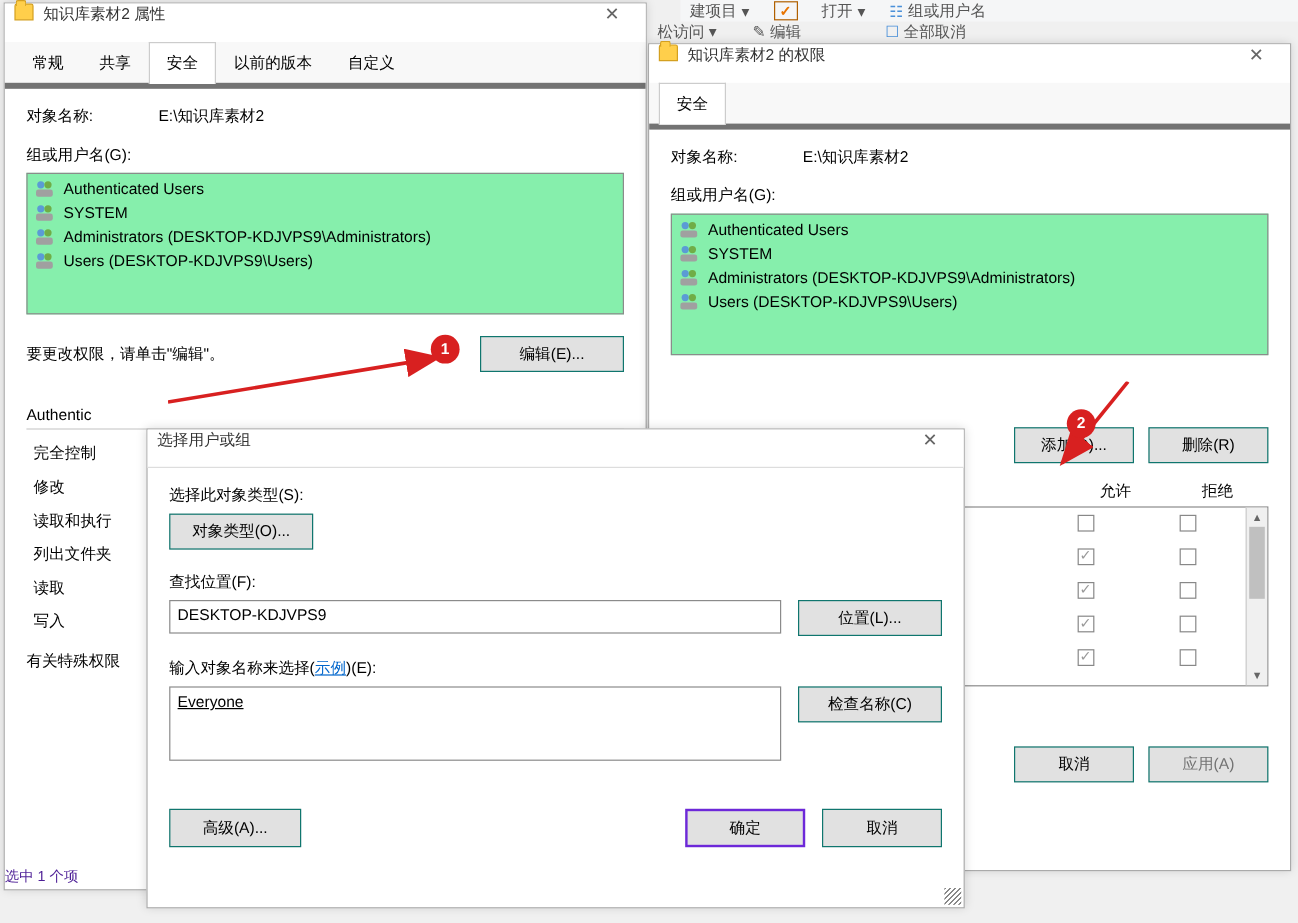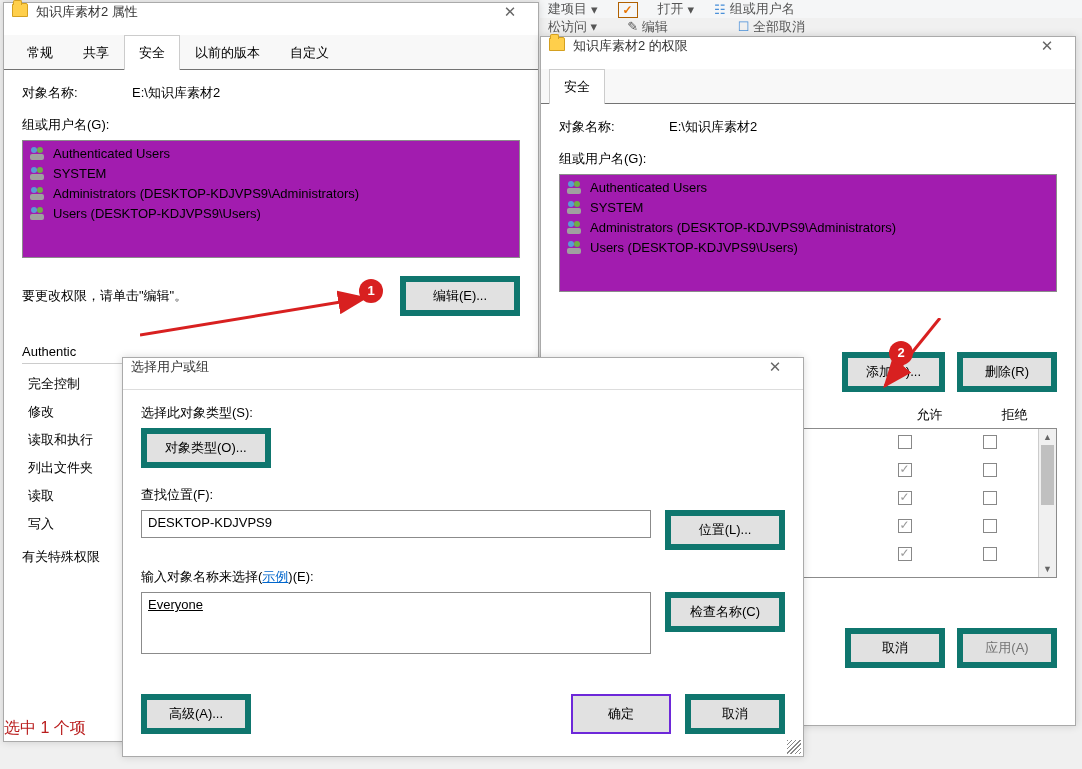--- a/index.html
+++ b/index.html
@@ -5,35 +5,35 @@
 * { box-sizing: border-box; margin: 0; padding: 0; font-family: "Microsoft YaHei", "Segoe UI", sans-serif; font-size: 13px; }
 body { background: #f0f0f0; width: 1082px; height: 769px; position: relative; overflow: hidden; }
 
 .window { position: absolute; background: #fff; border: 1px solid #aaa; box-shadow: 0 0 8px rgba(0,0,0,0.15); }
 .titlebar { height: 32px; display: flex; align-items: flex-start; padding: 0 8px; background: #fff; }
 .titlebar .folder-icon { width: 16px; height: 14px; background: #ffcf4b; border: 1px solid #d4a020; margin-right: 8px; border-radius: 2px 2px 0 0; position: relative; }
 .titlebar .folder-icon::before { content: ''; position: absolute; top: -4px; left: 0; width: 7px; height: 4px; background: #ffcf4b; border: 1px solid #d4a020; border-bottom: none; border-radius: 2px 2px 0 0; }
 .titlebar .title { flex: 1; color: #333; }
 .titlebar .close { width: 40px; text-align: center; font-size: 15px; color: #666; cursor: pointer; }
 
-.tabs { display: flex; padding: 0 8px; border-bottom: 1px solid #737373; background: #f8f8f8; }
+.tabs { display: flex; padding: 0 8px; border-bottom: 5px solid #737373; background: #f8f8f8; }
 .tab { padding: 8px 14px; cursor: pointer; border: 1px solid transparent; border-bottom: none; margin-bottom: -1px; }
 .tab.active { background: #fff; border-color: #ccc; }
 
 .content { padding: 14px 18px; }
 .label-row { display: flex; align-items: flex-end; margin-bottom: 14px; }
 .label-row .lbl { width: 110px; }
 .label-row .val { flex: 1; }
 
-.listbox { border: 1px solid #8b8b8b; background: #a21caf; padding: 2px; }
+.listbox { border: 1px solid #8b8b8b; background: #86efac; padding: 2px; }
 .listitem { display: flex; align-items: center; padding: 2px 4px; cursor: default; }
 .listitem .usericon { width: 18px; height: 16px; margin-right: 6px; display: inline-block; }
 .listitem .usericon svg { width: 18px; height: 16px; }
 
-.btn { background: #e1e1e1; border: 6px solid #0f766e; padding: 5px 18px; cursor: pointer; min-width: 90px; text-align: center; }
+.btn { background: #e1e1e1; border: 1px solid #0f766e; padding: 5px 18px; cursor: pointer; min-width: 90px; text-align: center; }
 
 .perm-header { display: flex; margin-top: 14px; }
 .perm-header .phname { flex: 1; }
 .perm-header .phcol { width: 85px; text-align: center; }
 .perm-body { border: 1px solid #8b8b8b; background: #fff; display: flex; }
 .perm-rows { flex: 1; }
 .perm-row { display: flex; align-items: center; height: 28px; padding: 0 6px; }
 .perm-row .pname { flex: 1; }
 .perm-row .pcb { width: 85px; text-align: center; }
 .cb { width: 14px; height: 14px; border: 1px solid #888; background: #fff; display: inline-block; position: relative; }
@@ -44,25 +44,25 @@
 .scrollbar .arr.up { top: 0; }
 .scrollbar .arr.down { bottom: 0; }
 
 .input-line { border: 1px solid #8b8b8b; background: #fff; padding: 4px 6px; height: 28px; }
 .textarea-box { border: 1px solid #8b8b8b; background: #fff; padding: 4px 6px; }
 
 .redbox { position: absolute; border: 3px solid #d82020; pointer-events: none; }
 .redcircle { position: absolute; width: 24px; height: 24px; border-radius: 50%; background: #d82020; color: #fff; text-align: center; line-height: 24px; font-weight: bold; font-size: 13px; pointer-events: none; }
 .redarrow { position: absolute; pointer-events: none; }
 
-.ribbon-frag { position: absolute; top: 0; left: 540px; right: 0; height: 18px; background: #f5f6f7; display: flex; gap: 20px; padding-left: 8px; color: #555; font-size: 12px; overflow: hidden; align-items: flex-end; }
+.ribbon-frag { position: absolute; top: 0; left: 567px; right: 0; height: 18px; background: #f5f6f7; display: flex; gap: 20px; padding-left: 8px; color: #555; font-size: 12px; overflow: hidden; }
 .ribbon-item { display: flex; align-items: center; gap: 4px; }
 .ribbon-check { width: 20px; height: 16px; background: #f5f6f7; border: 1px solid #b06000; display: inline-flex; align-items: center; justify-content: center; color: #e87400; font-weight: bold; font-size: 12px; }
 
-.footer-frag { position: absolute; left: 4px; bottom: 30px; font-size: 16px; color: #b91c1c; text-align: center; }
+.footer-frag { position: absolute; left: 4px; bottom: 30px; font-size: 12px; color: #4c1d95; text-align: center; }
 
 .link { color: #0066cc; text-decoration: underline; cursor: pointer; }
 </style>
 </head>
 <body>
 
 <div class="ribbon-frag">
   <span class="ribbon-item"><span>建项目</span> ▾</span>
   <span class="ribbon-item">
       <span class="ribbon-check">✓</span>

